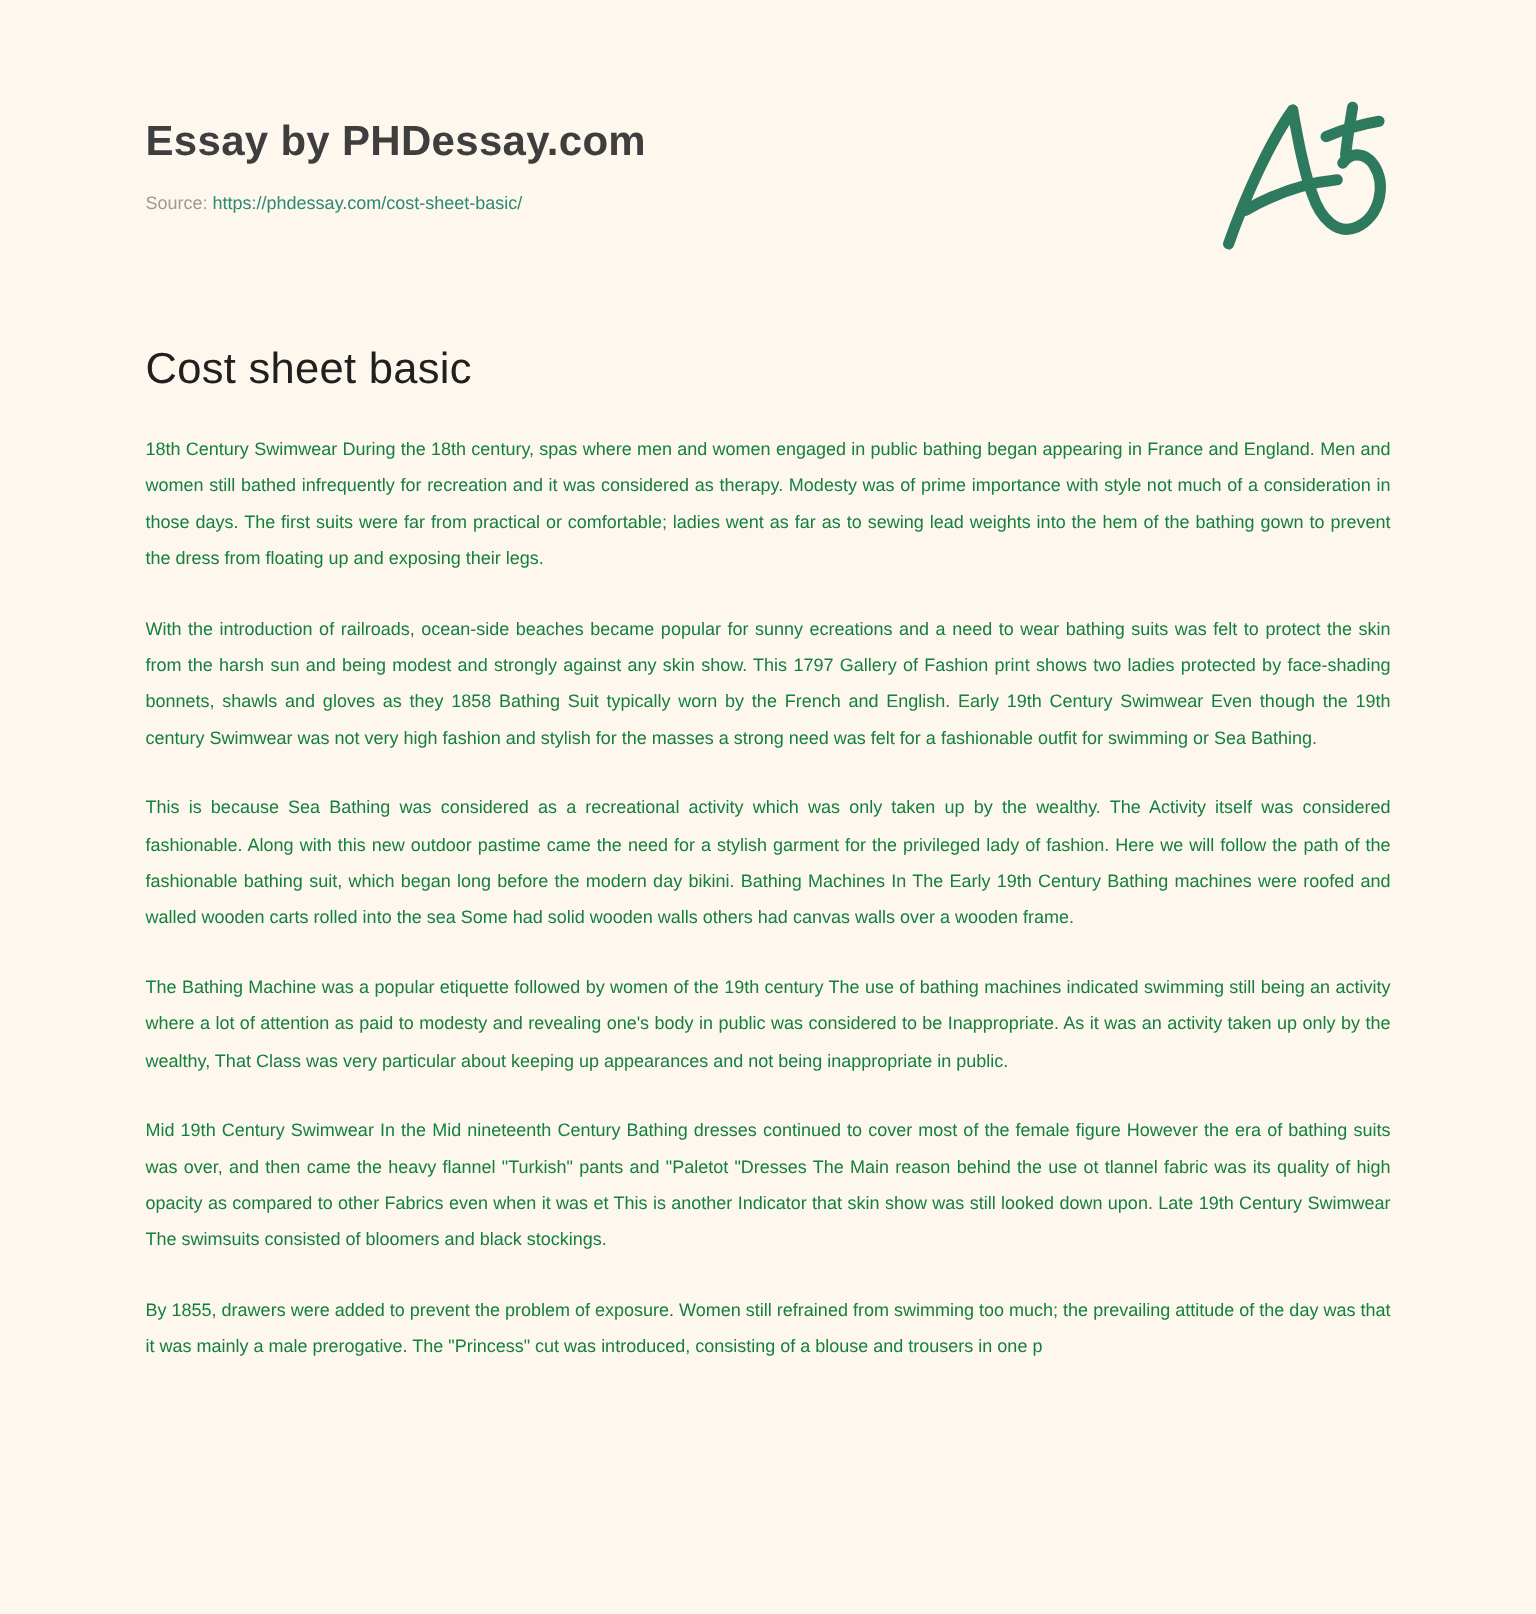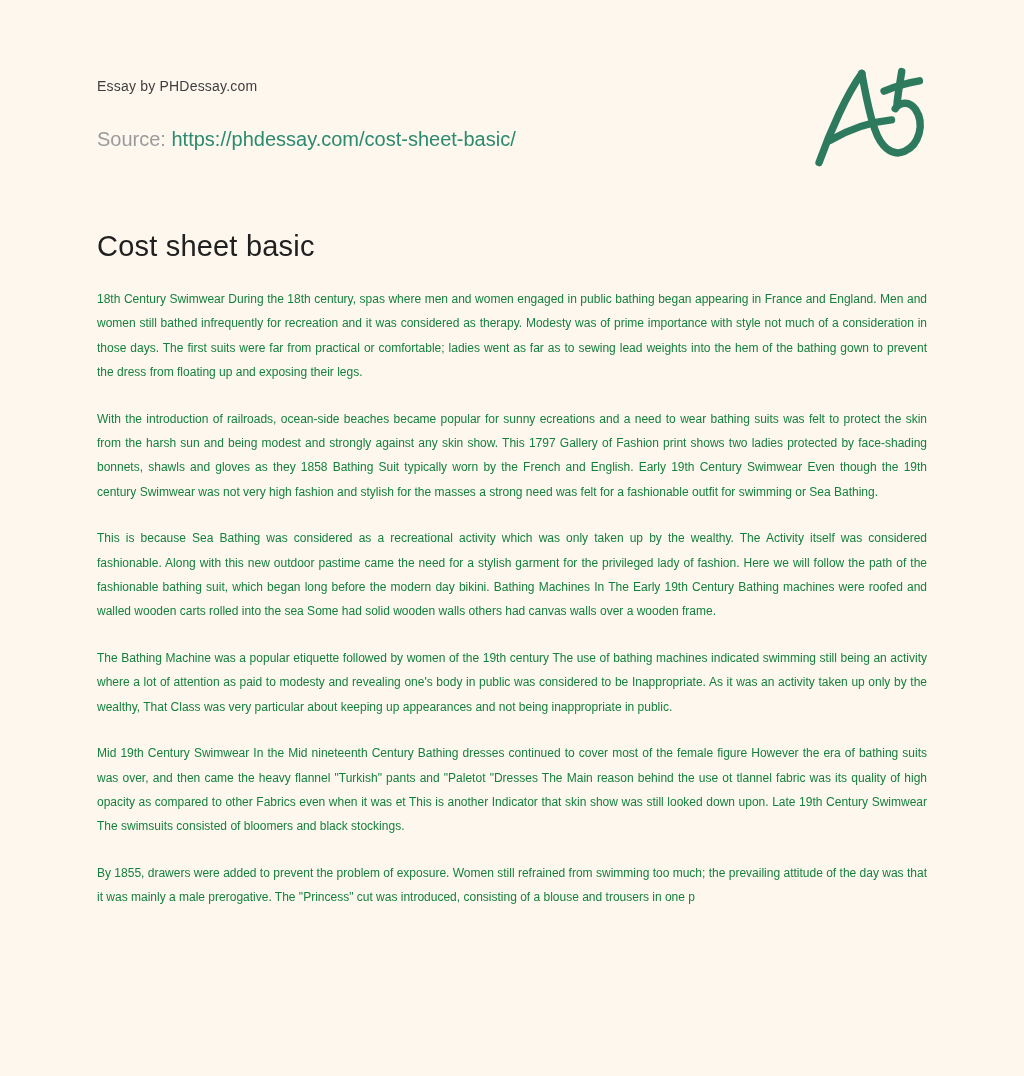--- a/index.html
+++ b/index.html
@@ -11,28 +11,28 @@
       color: #4A4A4A;
     }
     .page { padding: 78px 97px 30px 97px; }
 
     .header {
       display: flex;
       justify-content: space-between;
       align-items: flex-start;
     }
     .header-title {
-      font-size: 14px;
-      font-weight: normal;
+      font-size: 28px;
+      font-weight: bold;
       color: #3E3E3E;
       letter-spacing: 0.2px;
     }
     .source-line {
-      margin-top: 34px;
-      font-size: 20px;
+      margin-top: 18px;
+      font-size: 12px;
       color: #9B9B9B;
     }
     .source-link {
       color: #2B8A6F;
       text-decoration: none;
     }
     .logo-wrap { margin-top: -12px; margin-right: -6px; }
     .logo-svg { width: 122px; height: 104px; display: block; }
 
     .doc-title {

